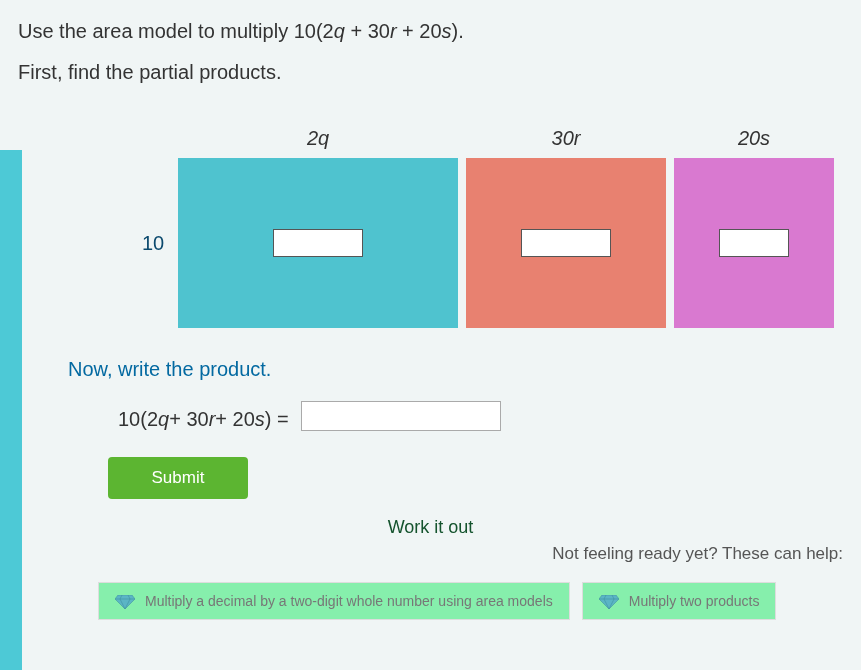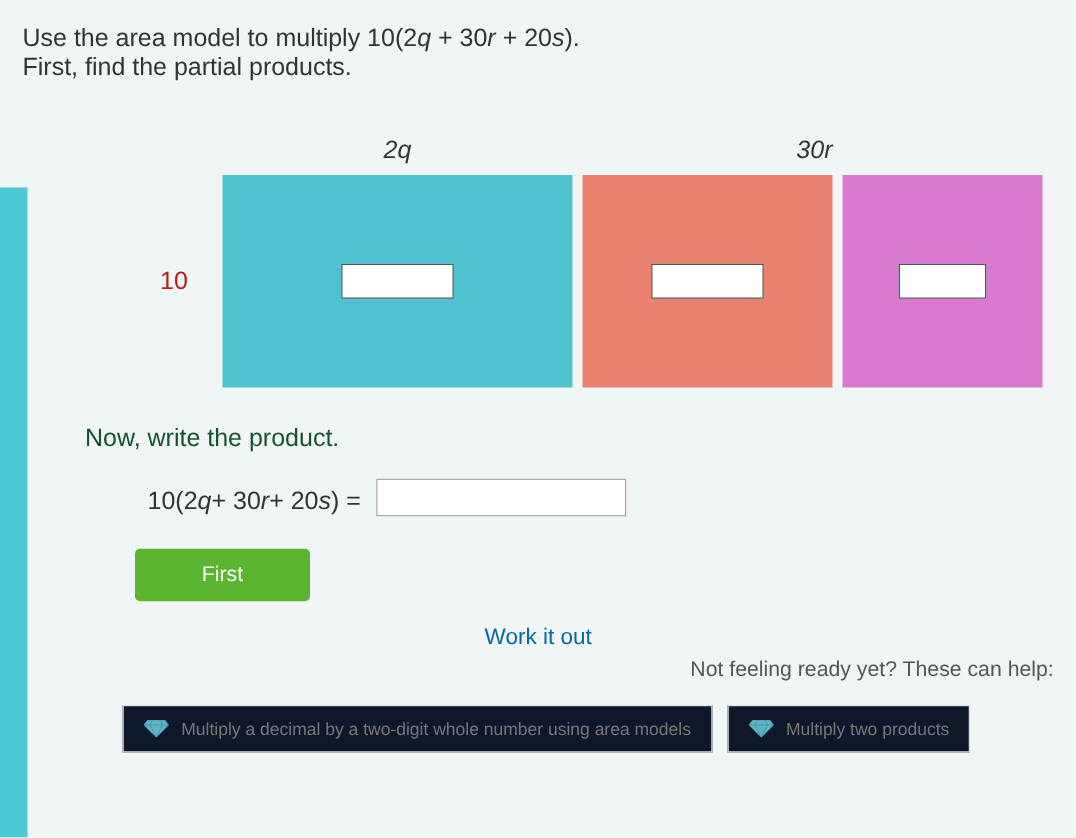--- a/index.html
+++ b/index.html
@@ -22,20 +22,21 @@
       width: 22px;
       height: 520px;
       background: #4dc9d6;
     }
     .content {
       padding: 20px 18px 0 18px;
     }
     .instruction {
       font-size: 20px;
       color: #333;
+      margin-bottom: 18px;
     }
     .math-var {
       font-style: italic;
     }
     .sub-instruction {
       font-size: 20px;
       color: #333;
       margin-bottom: 30px;
     }
     .area-model-wrap {
@@ -48,31 +49,32 @@
       height: 36px;
       margin-left: 50px;
     }
     .col-label {
       font-size: 20px;
       color: #333;
       text-align: center;
       font-style: italic;
     }
     .col-label:nth-child(1) { width: 280px; text-align: center; }
-    .col-label:nth-child(2) { width: 200px; margin-left: 8px; text-align: right; }
+    .col-label:nth-child(2) { width: 200px; margin-left: 8px; }
     .col-label:nth-child(3) { width: 160px; margin-left: 8px; }
     .row-area {
       display: flex;
       align-items: center;
       margin-top: 8px;
     }
     .row-label {
       width: 50px;
       font-size: 20px;
-      color: #b91c1c;
+      color: #0c4a6e;
+      text-align: center;
     }
     .boxes {
       display: flex;
       gap: 8px;
     }
     .box {
       height: 170px;
       display: flex;
       align-items: center;
       justify-content: center;
@@ -93,21 +95,21 @@
       width: 90px;
       height: 28px;
       background: #fff;
       border: 1px solid #555;
       font-size: 16px;
       padding: 2px 6px;
     }
     .box3 .box-input { width: 70px; }
     .now-write {
       font-size: 20px;
-      color: #14532d;
+      color: #0369a1;
       margin-left: 50px;
       margin-bottom: 20px;
     }
     .equation-row {
       display: flex;
       align-items: flex-end;
       margin-left: 100px;
       margin-bottom: 26px;
       font-size: 20px;
       color: #333;
@@ -128,41 +130,41 @@
       background: #5cb531;
       color: #fff;
       border: none;
       border-radius: 4px;
       font-size: 17px;
       cursor: pointer;
     }
     .work-it-out {
       text-align: center;
       margin-top: 18px;
-      color: #0369a1;
+      color: #14532d;
       font-size: 18px;
     }
     .not-ready {
       text-align: right;
       color: #555;
       font-size: 17px;
       margin-top: 6px;
       margin-bottom: 18px;
     }
     .help-row {
       display: flex;
       gap: 12px;
       margin-left: 80px;
     }
     .help-item {
-      background: #0f172a;
+      background: #86efac;
       border: 1px solid #ddd;
       padding: 10px 16px;
       display: flex;
-      align-items: center;
+      align-items: flex-end;
       gap: 10px;
       color: #777;
       font-size: 14px;
       cursor: pointer;
     }
     .diamond-icon {
       width: 20px;
       height: 14px;
       position: relative;
       flex-shrink: 0;
@@ -178,20 +180,21 @@
   <div class="instruction">
     <span>Use the area model to multiply 10(2</span><span class="math-var">q</span><span> + 30</span><span class="math-var">r</span><span> + 20</span><span class="math-var">s</span><span>).</span>
   </div>
 
   <div class="sub-instruction">First, find the partial products.</div>
 
   <div class="area-model-wrap">
     <div class="col-labels">
       <div class="col-label">2q</div>
       <div class="col-label">30r</div>
+      <div class="col-label">20s</div>
     </div>
     <div class="row-area">
       <div class="row-label">10</div>
       <div class="boxes">
         <div class="box box1">
           <input class="box-input" type="text" style="">
         </div>
         <div class="box box2">
           <input class="box-input" type="text" style="">
         </div>
@@ -208,21 +211,21 @@
     <span>10(2</span>
       <span class="math-var">q</span>
       <span> + 30</span>
       <span class="math-var">r</span>
       <span> + 20</span>
       <span class="math-var">s</span>
       <span>) =</span>
     <input class="eq-input" type="text" style="">
   </div>
 
-  <button class="submit-btn">First</button>
+  <button class="submit-btn">Submit</button>
 
   <div class="work-it-out">Work it out</div>
   <div class="not-ready">Not feeling ready yet? These can help:</div>
 
   <div class="help-row">
     <div class="help-item">
       <span class="diamond-icon">
         <svg viewBox="0 0 20 14" width="20" height="14">
           <polygon points="3,0 17,0 20,4 10,14 0,4" fill="#5bb5c5" stroke="#3a8a9a" stroke-width="0.5"></polygon>
           <line x1="0" y1="4" x2="20" y2="4" stroke="#3a8a9a" stroke-width="0.5"></line>

